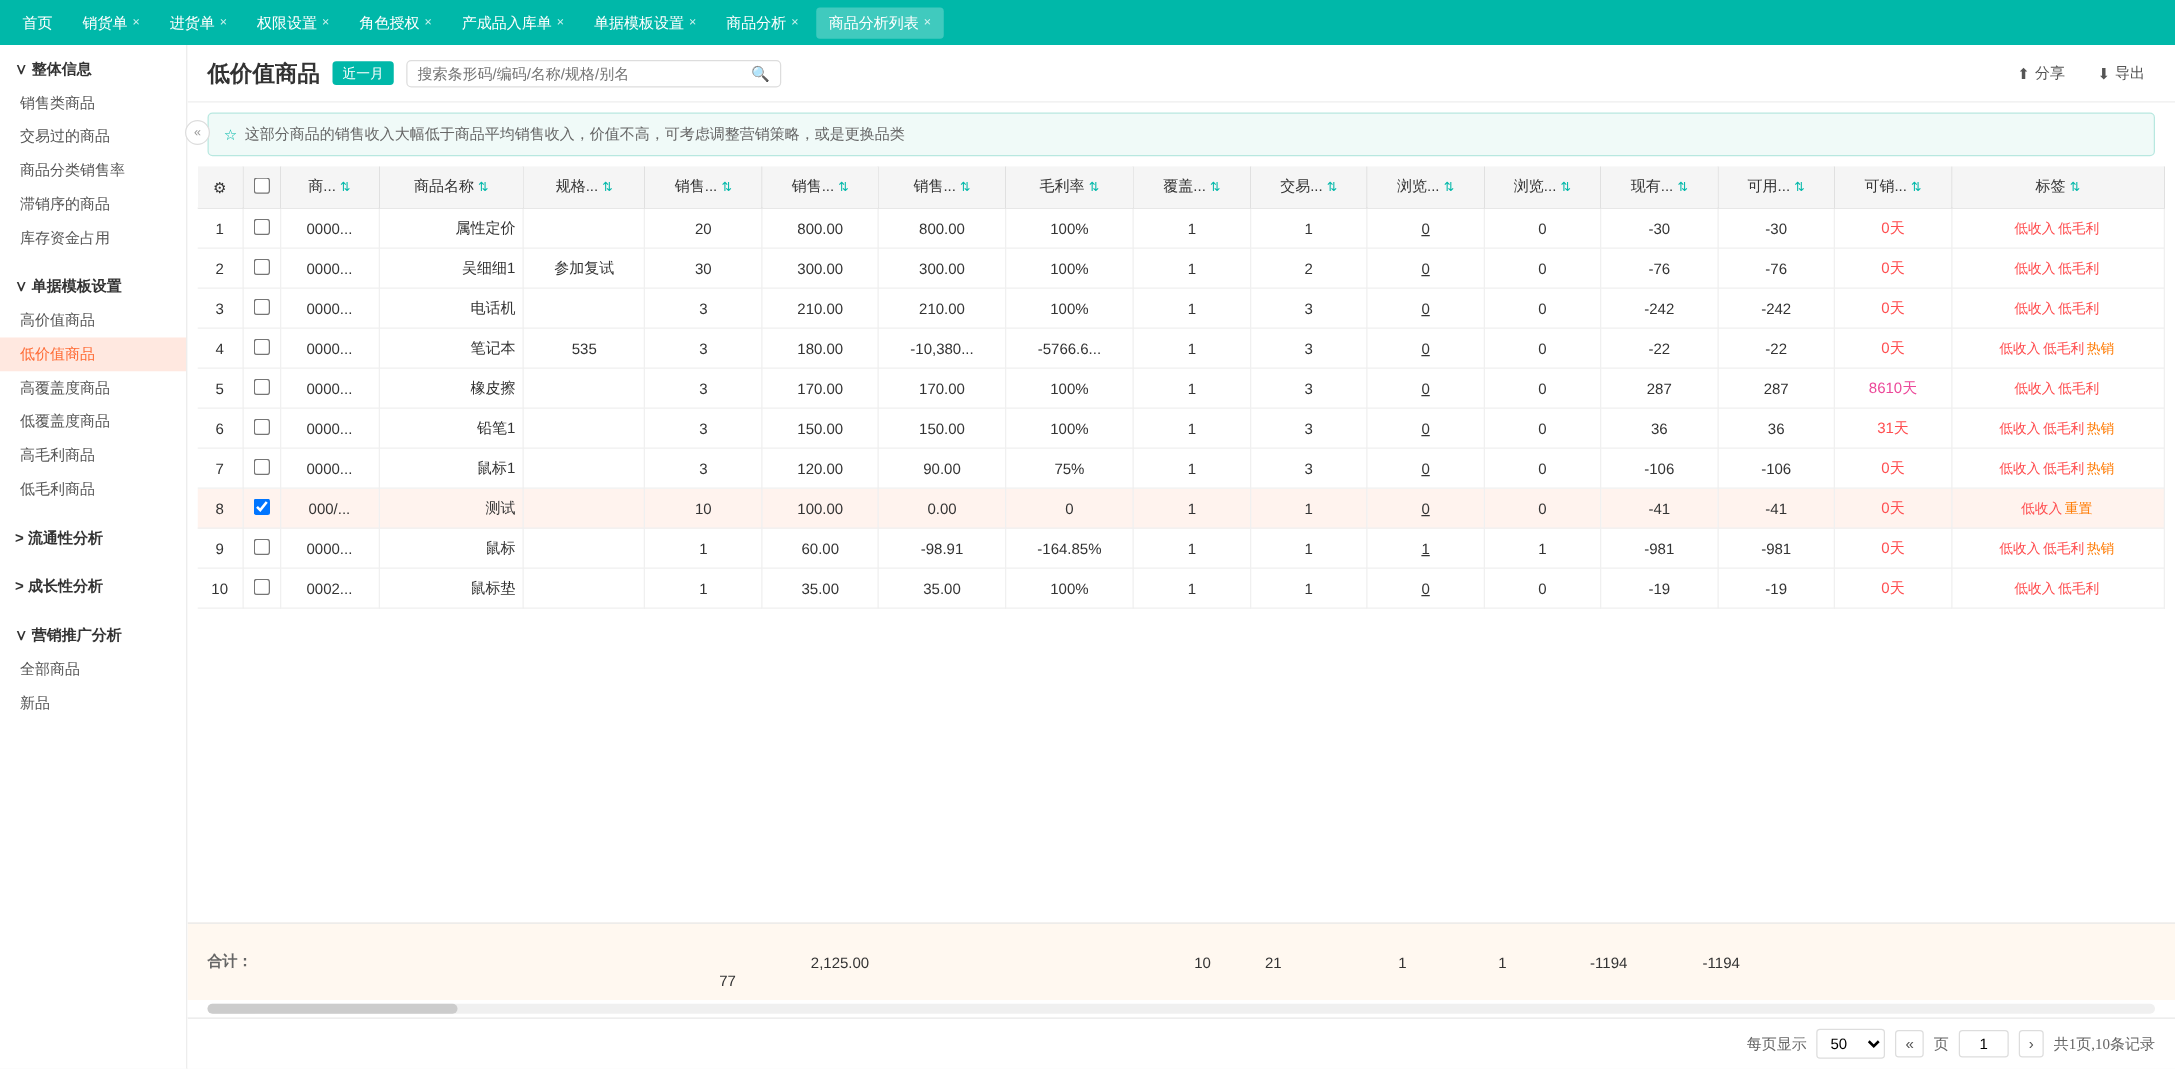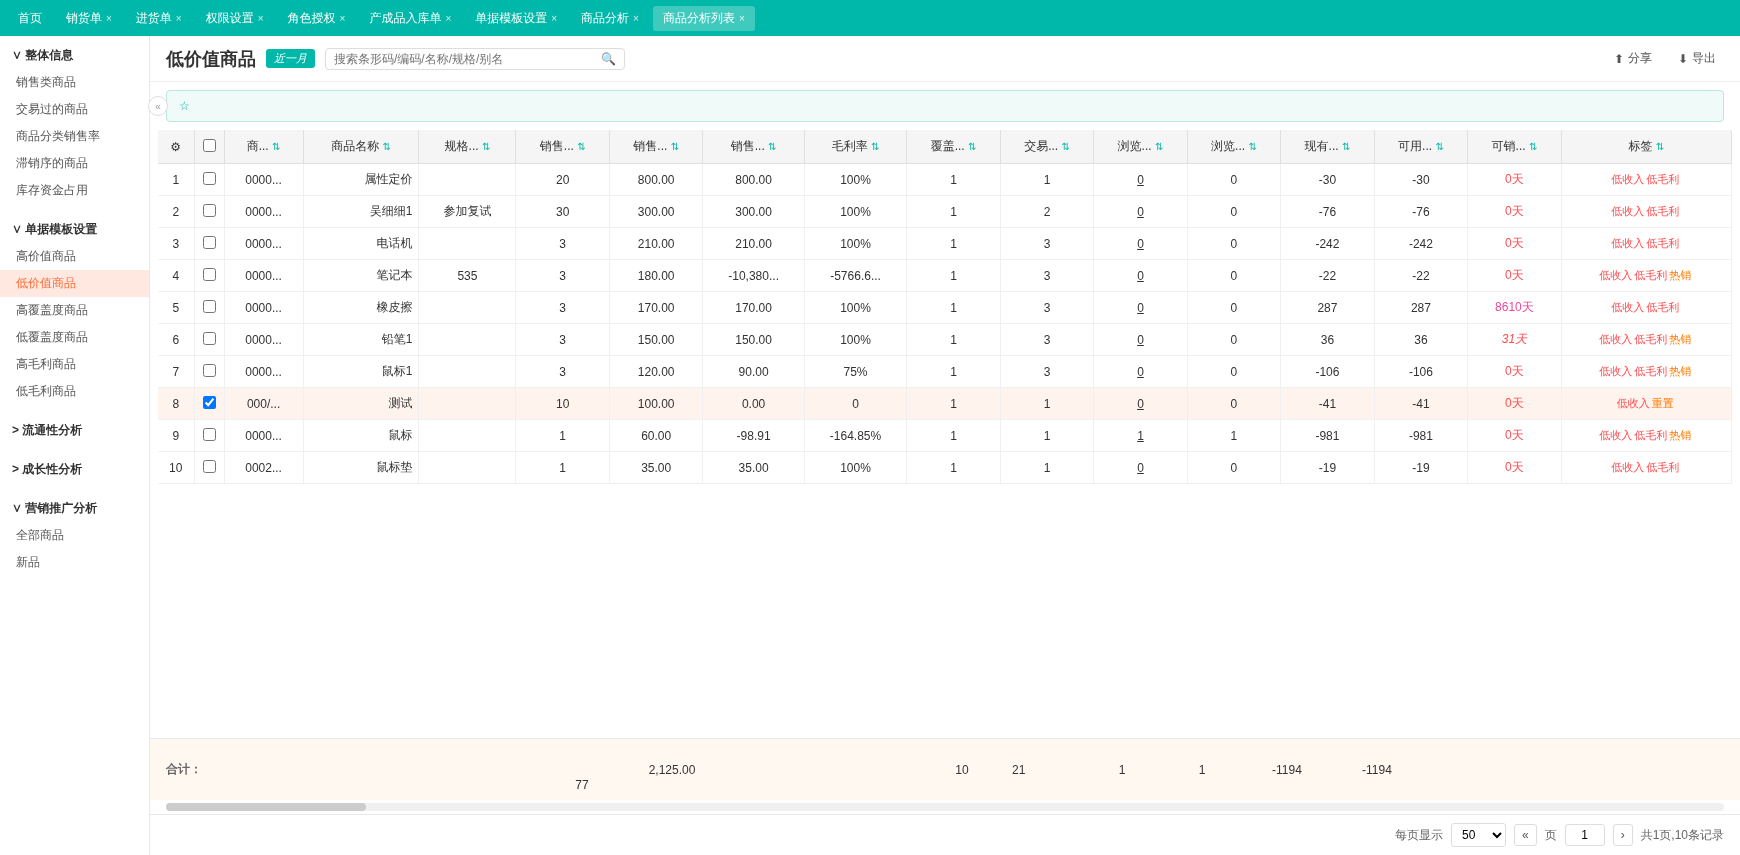--- a/index.html
+++ b/index.html
@@ -80,21 +80,20 @@
       color: #333;
     }
     .tag-btn {
       background: #00b8a9;
       color: #fff;
       border: none;
       border-radius: 3px;
       padding: 2px 8px;
       cursor: pointer;
       font-size: 11px;
-      font-style: italic;
     }
     .search-box {
       display: flex;
       align-items: center;
       border: 1px solid #ddd;
       border-radius: 4px;
       padding: 3px 8px;
       gap: 19px;
       flex: 1;
       max-width: 300px;
@@ -199,21 +198,21 @@
     .pagination-bar {
       background: #fff;
       border-top: 1px solid #e8e8e8;
       padding: 8px 16px;
       display: flex;
       align-items: center;
       justify-content: flex-end;
       gap: 8px;
       flex-shrink: 0;
     }
-    .page-info { color: #666; }
+    .page-info { color: #666; font-family: Liberation Serif, serif; }
     .page-btn {
       border: 1px solid #ddd;
       background: #fff;
       padding: 3px 7px;
       cursor: pointer;
       border-radius: 3px;
       color: #555;
     }
     .page-size-select {
       border: 1px solid #ddd;
@@ -322,20 +321,21 @@
         </div>
         <div class="action-btn">
           <span>⬇</span>
           <span>导出</span>
         </div>
       </div>
     </div>
 
     <div class="notice-bar">
       <span class="notice-icon">☆</span>
+      <span>这部分商品的销售收入大幅低于商品平均销售收入，价值不高，可考虑调整营销策略，或是更换品类</span>
     </div>
 
     <div class="table-container">
       <table>
         <thead>
           <tr>
             <th class="col-gear">⚙</th>
             <th class="col-check"><input type="checkbox" style=""></th>
             <th>商... <span class="sort-icons">⇅</span></th>
             <th>商品名称 <span class="sort-icons">⇅</span></th>
@@ -459,21 +459,21 @@
       <td>3</td>
       <td>150.00</td>
       <td>150.00</td>
       <td>100%</td>
       <td>1</td>
       <td>3</td>
       <td style="text-decoration:underline;">0</td>
       <td>0</td>
       <td>36</td>
       <td>36</td>
-      <td style="color:#ff4d4f;font-style:italic;">31天</td>
+      <td style="color:#ff4d4f;">31天</td>
       <td><span style="color:#ff4d4f;margin-right:2px;font-size:11px;">低收入</span><span style="color:#ff4d4f;margin-right:2px;font-size:11px;">低毛利</span><span style="color:#ff7a00;margin-right:2px;font-size:11px;">热销</span></td>
     </tr>
             <tr>
       <td>7</td>
       <td><input type="checkbox" style=""></td>
       <td>0000...</td>
       <td class="left">鼠标1</td>
       <td></td>
       <td>3</td>
       <td>120.00</td>

